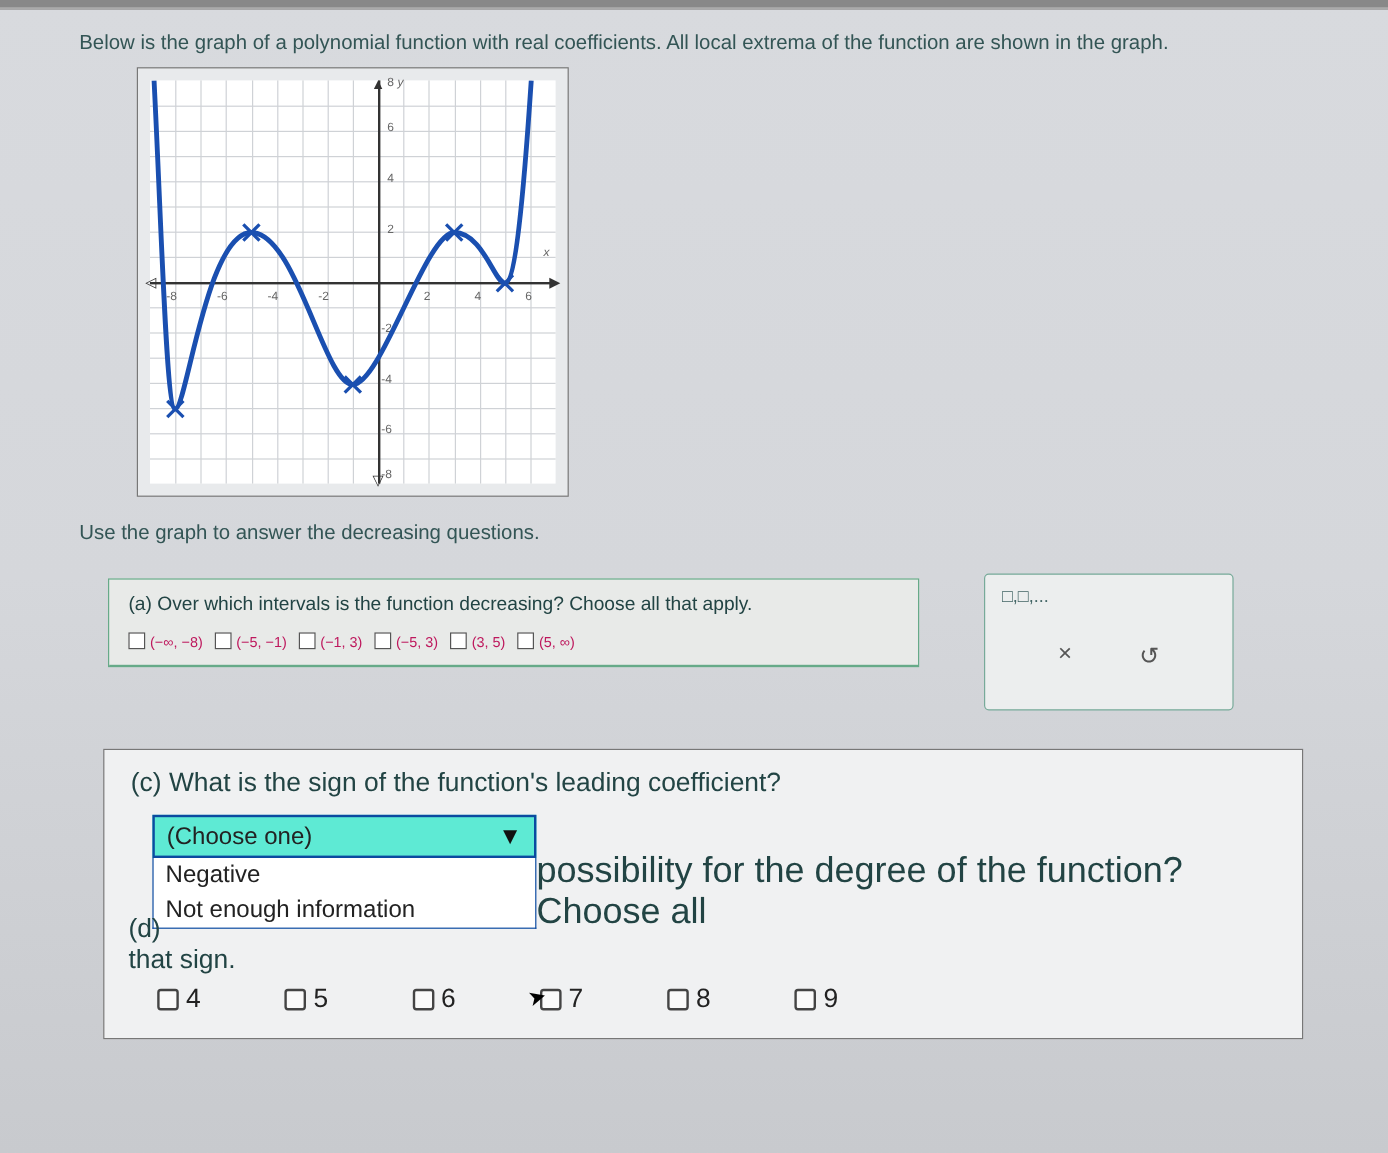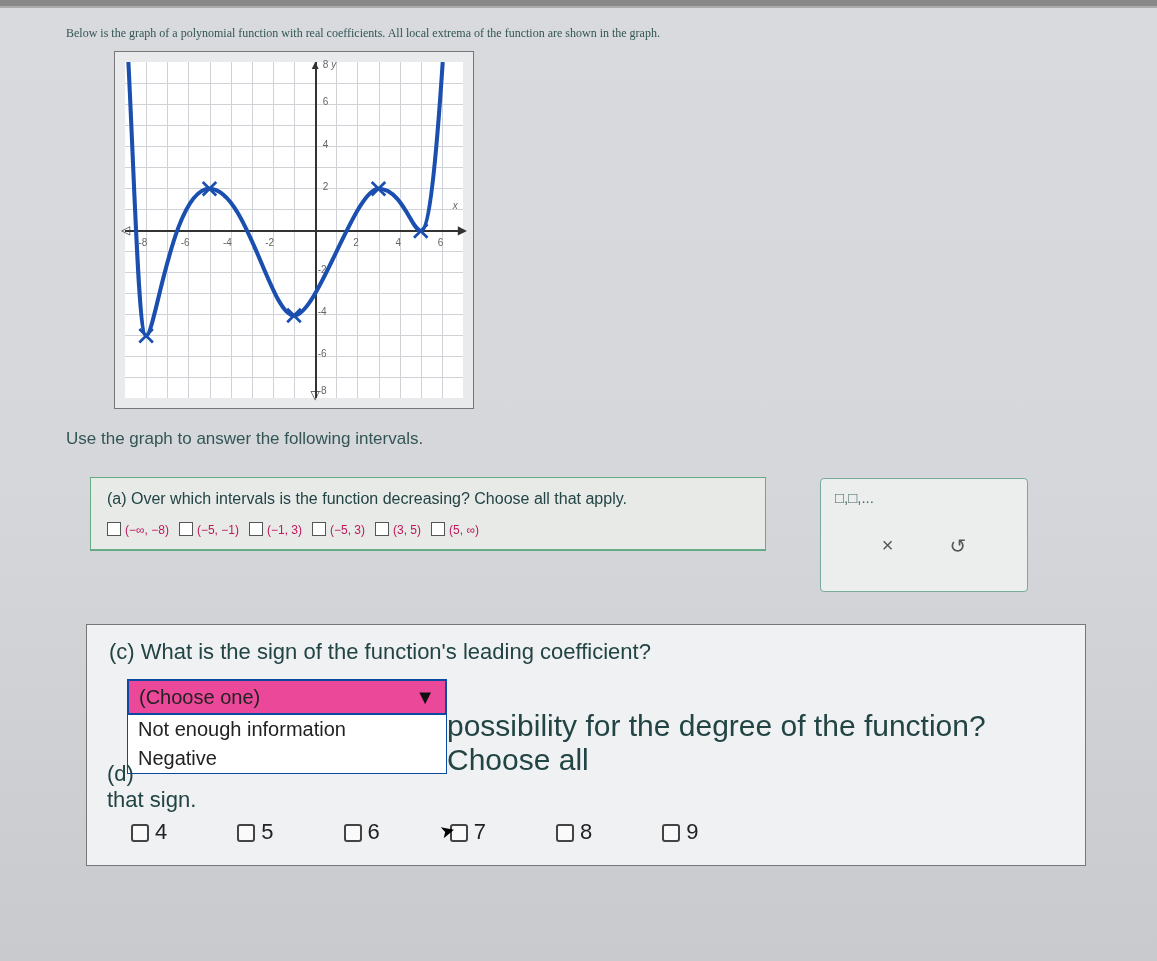--- a/index.html
+++ b/index.html
@@ -6,21 +6,21 @@
   body {
     font-family: Verdana, Geneva, sans-serif;
     background: linear-gradient(180deg, #d8dade 0%, #d5d7db 50%, #c8cace 100%);
     width: 1157px;
     height: 961px;
     position: relative;
     color: #333;
   }
   .top-bar { height: 8px; background: #888; border-bottom: 2px solid #aaa; }
   .content { padding: 18px 60px 0 66px; }
-  .intro { font-size: 12px; color: #355; margin-bottom: 10px; font-family: Liberation Serif, serif; }
+  .intro { font-size: 17px; color: #355; margin-bottom: 10px; }
 
   .graph-wrap {
     margin: 8px 0 12px 48px;
     width: 360px; height: 358px;
     background: #e8eaec;
     border: 1px solid #777;
     position: relative;
   }
   .graph-inner {
     position: absolute; inset: 10px;
@@ -62,21 +62,21 @@
     position:absolute; left: 86px; top: 624px;
     width: 1000px;
     border: 1px solid #777;
     background: #f0f1f2;
   }
   .qc-head { padding: 14px 22px; font-size: 22px; color:#244; }
   .dropdown-area { padding: 0 0 0 40px; }
   .dd-button {
     width: 320px; height: 36px;
     border: 2px solid #0b4aa0;
-    background: #ec4899;
+    background: #5eead4;
     padding: 4px 10px;
     font-size: 20px; color:#222;
     display:flex; align-items:center; justify-content:space-between;
   }
   .dd-caret { color:#111; }
   .dd-list {
     width: 320px;
     border: 1px solid #0b4aa0; border-top:none;
     background:#fff;
   }
@@ -169,21 +169,21 @@
           <path d="M 4.25,79 l 4,4 M 4.25,83 l 4,-4" stroke="#1a4fb0" stroke-width="0.8"></path>
           <path d="M 23,35.5 l 4,4 M 23,39.5 l 4,-4" stroke="#1a4fb0" stroke-width="0.8"></path>
           <path d="M 48,73 l 4,4 M 48,77 l 4,-4" stroke="#1a4fb0" stroke-width="0.8"></path>
           <path d="M 73,35.5 l 4,4 M 73,39.5 l 4,-4" stroke="#1a4fb0" stroke-width="0.8"></path>
           <path d="M 85.5,48 l 4,4 M 85.5,52 l 4,-4" stroke="#1a4fb0" stroke-width="0.8"></path>
         </g>
       </svg>
     </div>
   </div>
 
-  <div class="subhead">Use the graph to answer the following intervals.</div>
+  <div class="subhead">Use the graph to answer the decreasing questions.</div>
 
   <div class="ans-panel">
     <div class="ans-row">
       <div class="ql">(a) Over which intervals is the function decreasing? Choose all that apply.</div>
       <div class="opts">
         <span><span class="cbox"></span><span>(−∞, −8)</span></span>&nbsp;&nbsp;
         <span><span class="cbox"></span><span>(−5, −1)</span></span>&nbsp;&nbsp;
         <span><span class="cbox"></span><span>(−1, 3)</span></span>&nbsp;&nbsp;
         <span><span class="cbox"></span><span>(−5, 3)</span></span>&nbsp;&nbsp;
         <span><span class="cbox"></span><span>(3, 5)</span></span>&nbsp;&nbsp;
@@ -205,22 +205,22 @@
   <div class="qc-head">(c) What is the sign of the function's leading coefficient?</div>
 
   <div class="qd-row">
     <div class="qd-left">
       <div class="dropdown-area">
         <div class="dd-button">
           <span>(Choose one)</span>
           <span class="dd-caret">▼</span>
         </div>
         <div class="dd-list">
+          <div class="dd-item">Negative</div>
           <div class="dd-item">Not enough information</div>
-          <div class="dd-item">Negative</div>
         </div>
       </div>
     </div>
     <div class="qd-right">
       <span>possibility for the degree of the function? Choose all</span>
     </div>
   </div>
 
   <div style="position:absolute; left:20px; top:136px; font-size:22px; color:#244;">(d)</div>
   <div style="position:absolute; left:20px; top:162px; font-size:22px; color:#244;">that sign.</div>

